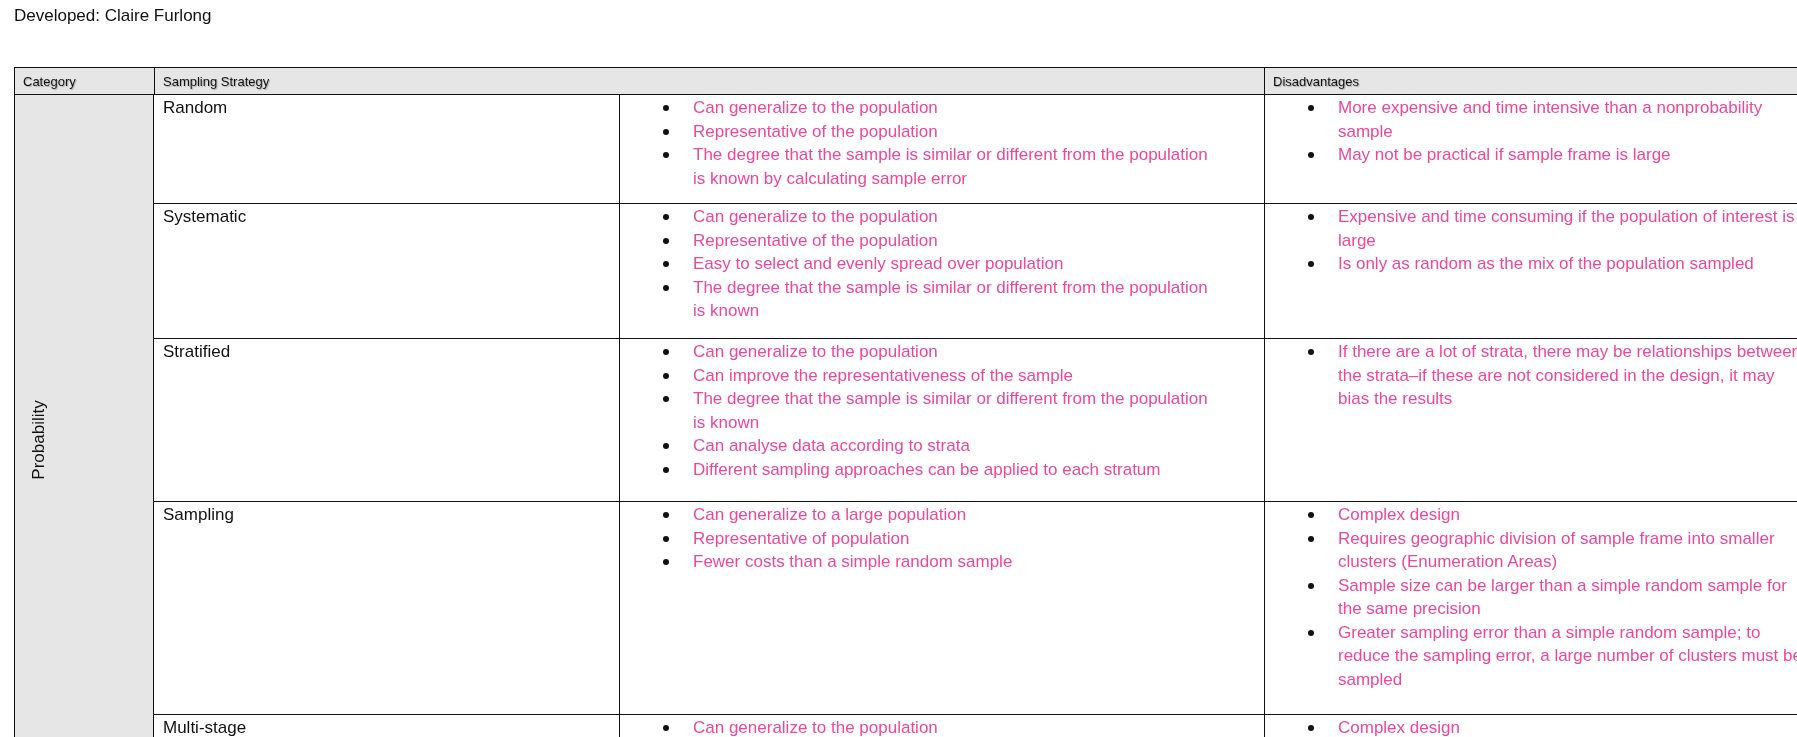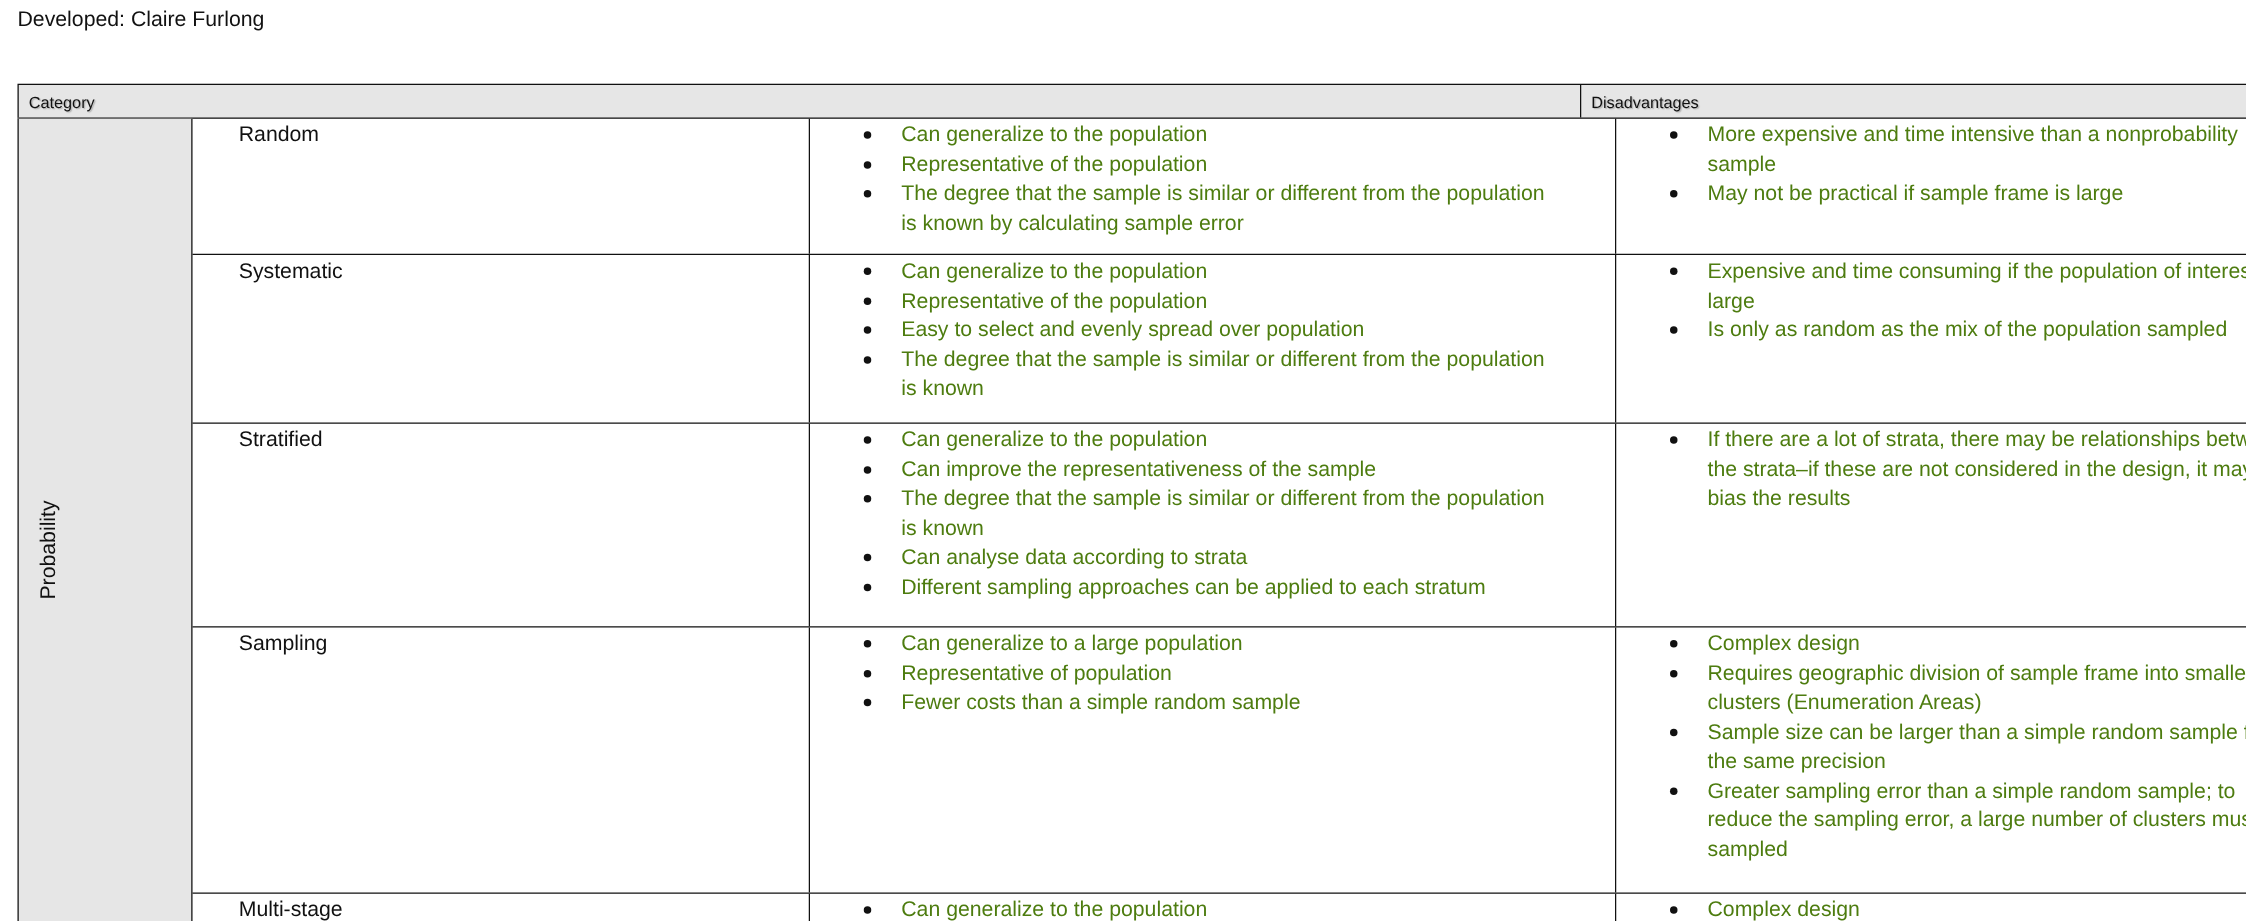--- a/index.html
+++ b/index.html
@@ -75,21 +75,20 @@
     left: 140px;
     width: 2100px;
     border-bottom: 1.5px solid #111;
     box-sizing: border-box;
   }
   .cell {
     position: absolute;
     top: 0;
     height: 100%;
     box-sizing: border-box;
-    margin-left: 28px;
   }
   .strat {
     left: 0;
     width: 465px;
     padding: 1px 0 0 9px;
     font-size: 17px;
     line-height: 23px;
     white-space: nowrap;
   }
   .adv {
@@ -105,21 +104,21 @@
   ul.bullets {
     list-style: none;
     margin: 0;
     padding: 1px 0 0 0;
   }
   ul.bullets li {
     position: relative;
     padding-left: 73px;
     font-size: 17px;
     line-height: 23.5px;
-    color: #4d7c0f;
+    color: #ec4899;
   }
   .adv ul.bullets li { width: 520px; }
   .dis ul.bullets li { width: 470px; }
   ul.bullets li::before {
     content: "";
     position: absolute;
     left: 43px;
     top: 9px;
     width: 6px;
     height: 6px;
@@ -129,20 +128,21 @@
 </style>
 </head>
 <body>
 
 <div class="credit">Developed: Claire Furlong</div>
 
 <div class="table">
 
   <div class="hdr" style="left:0;width:2200px;">
     <div class="hdr-cell" style="left:0;width:140px;">Category</div>
+    <div class="hdr-cell" style="left:140px;width:465px;">Sampling Strategy</div>
     <div class="hdr-cell" style="left:1250px;width:950px;">Disadvantages</div>
   </div>
 
   <div class="cat-cell">
     <div class="cat-label">Probability</div>
   </div>
 
   <div class="row" style="top:28px;height:109px;">
     <div class="cell strat">Random</div>
     <div class="cell adv">

